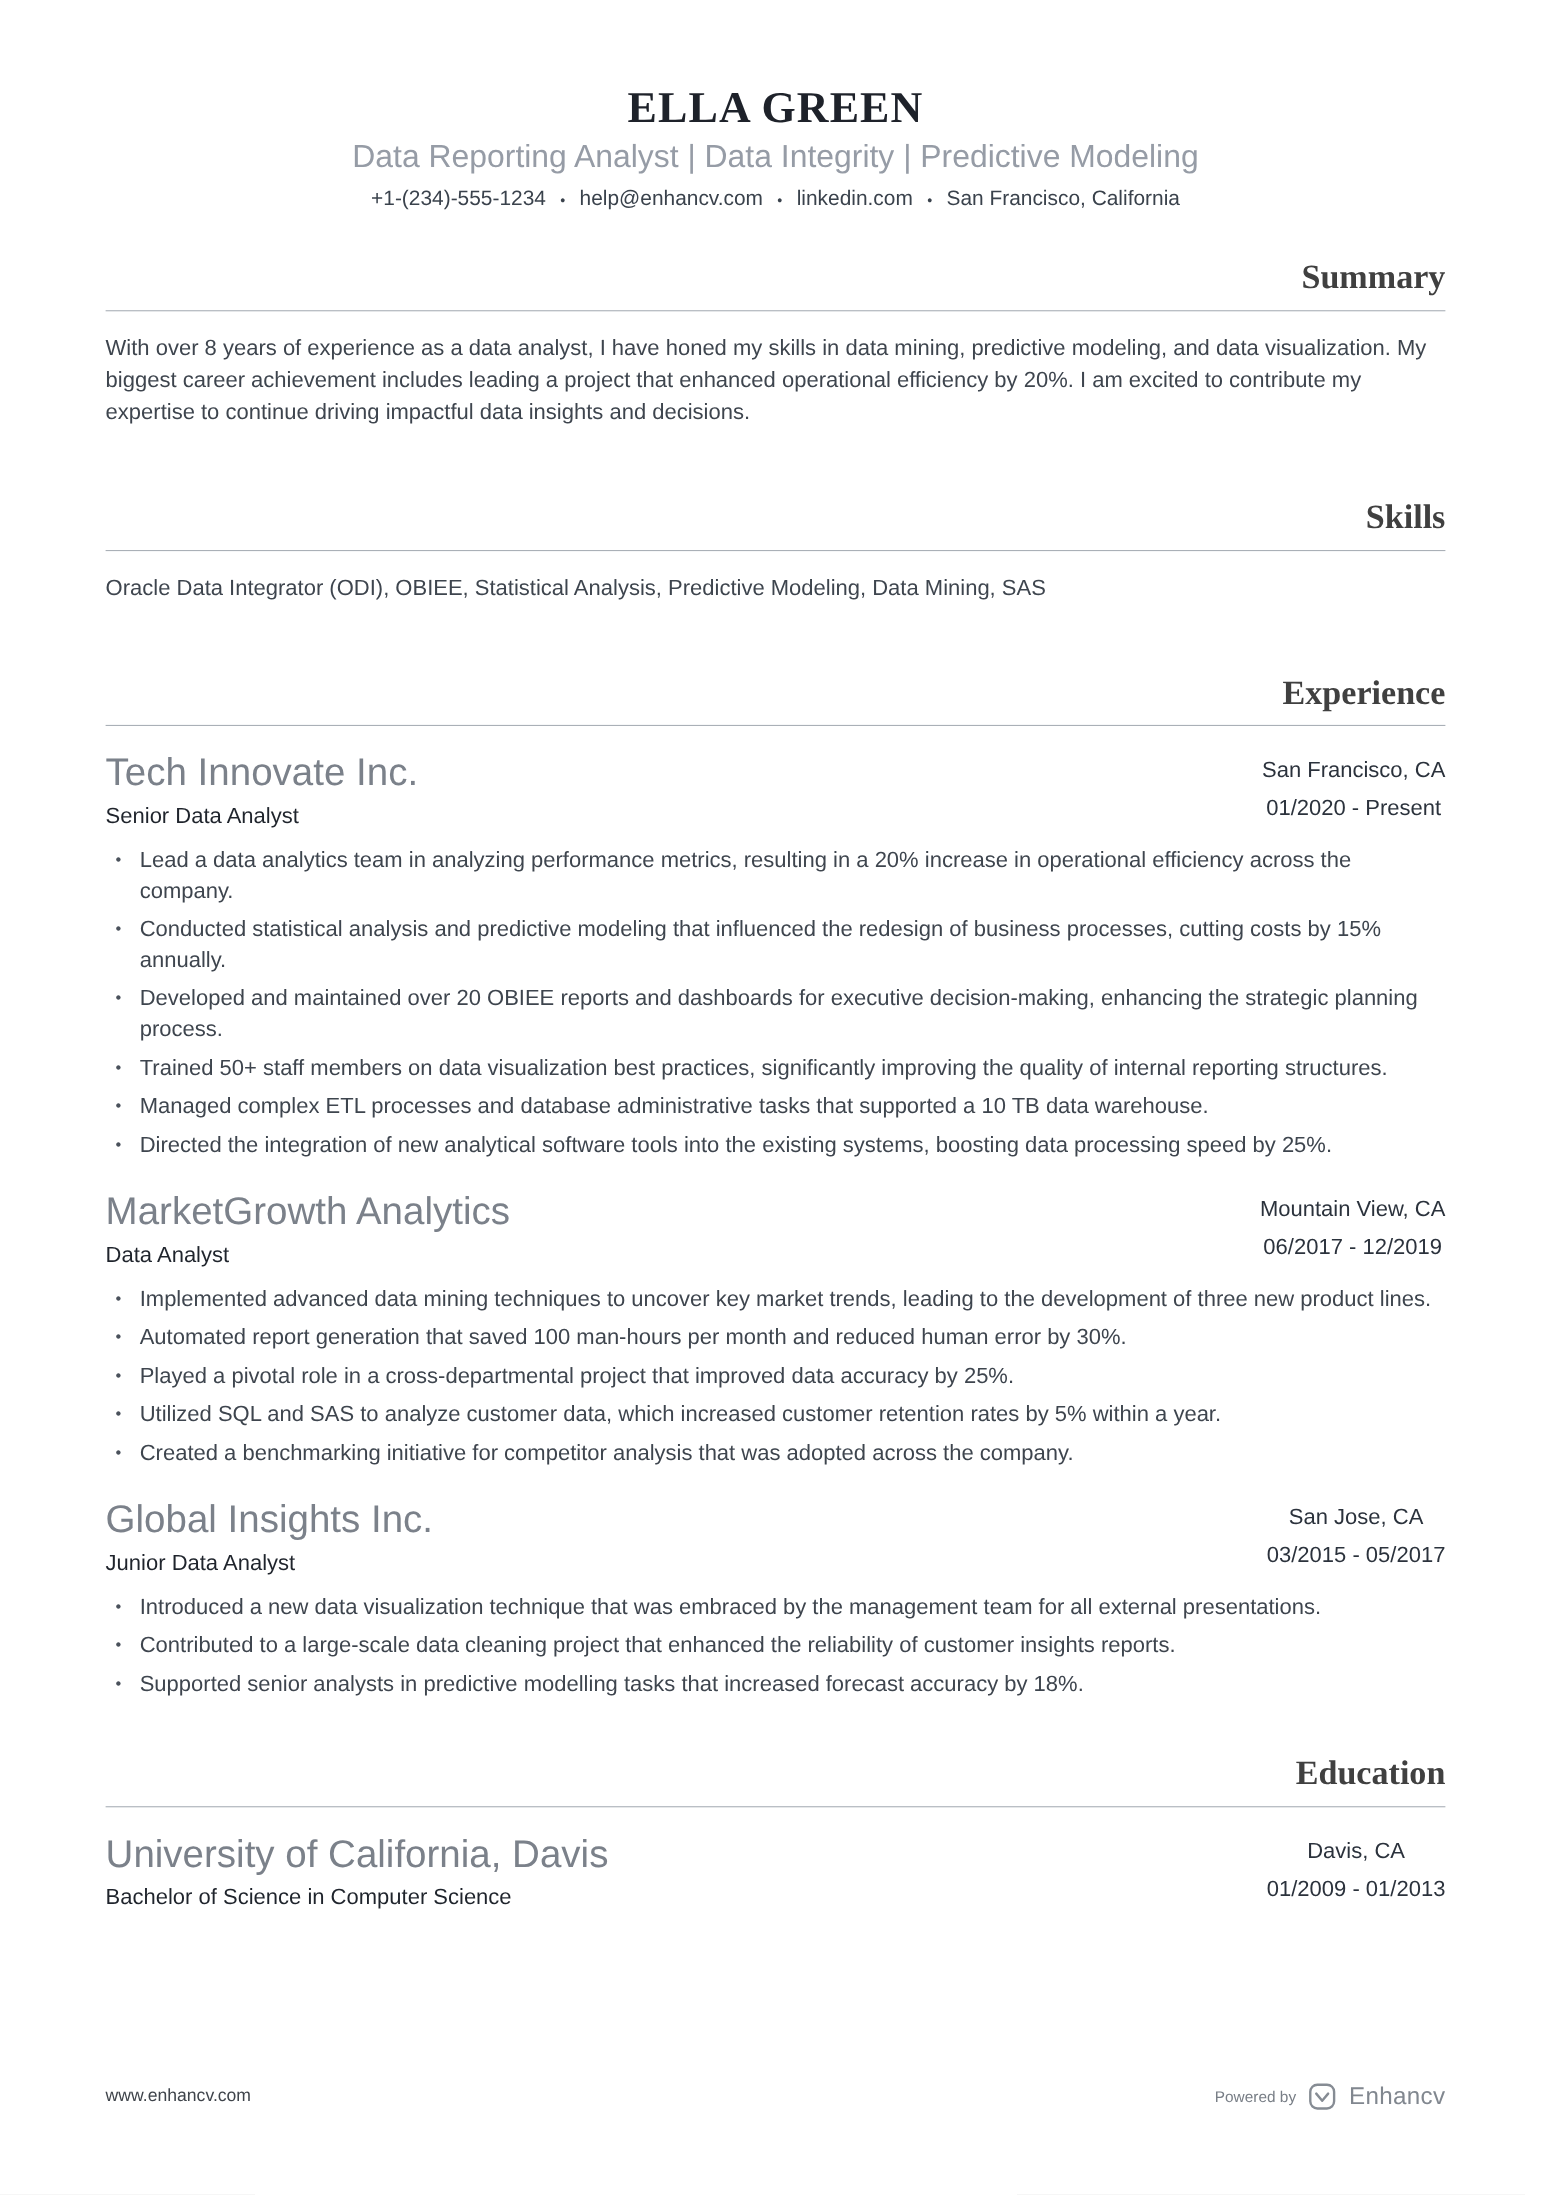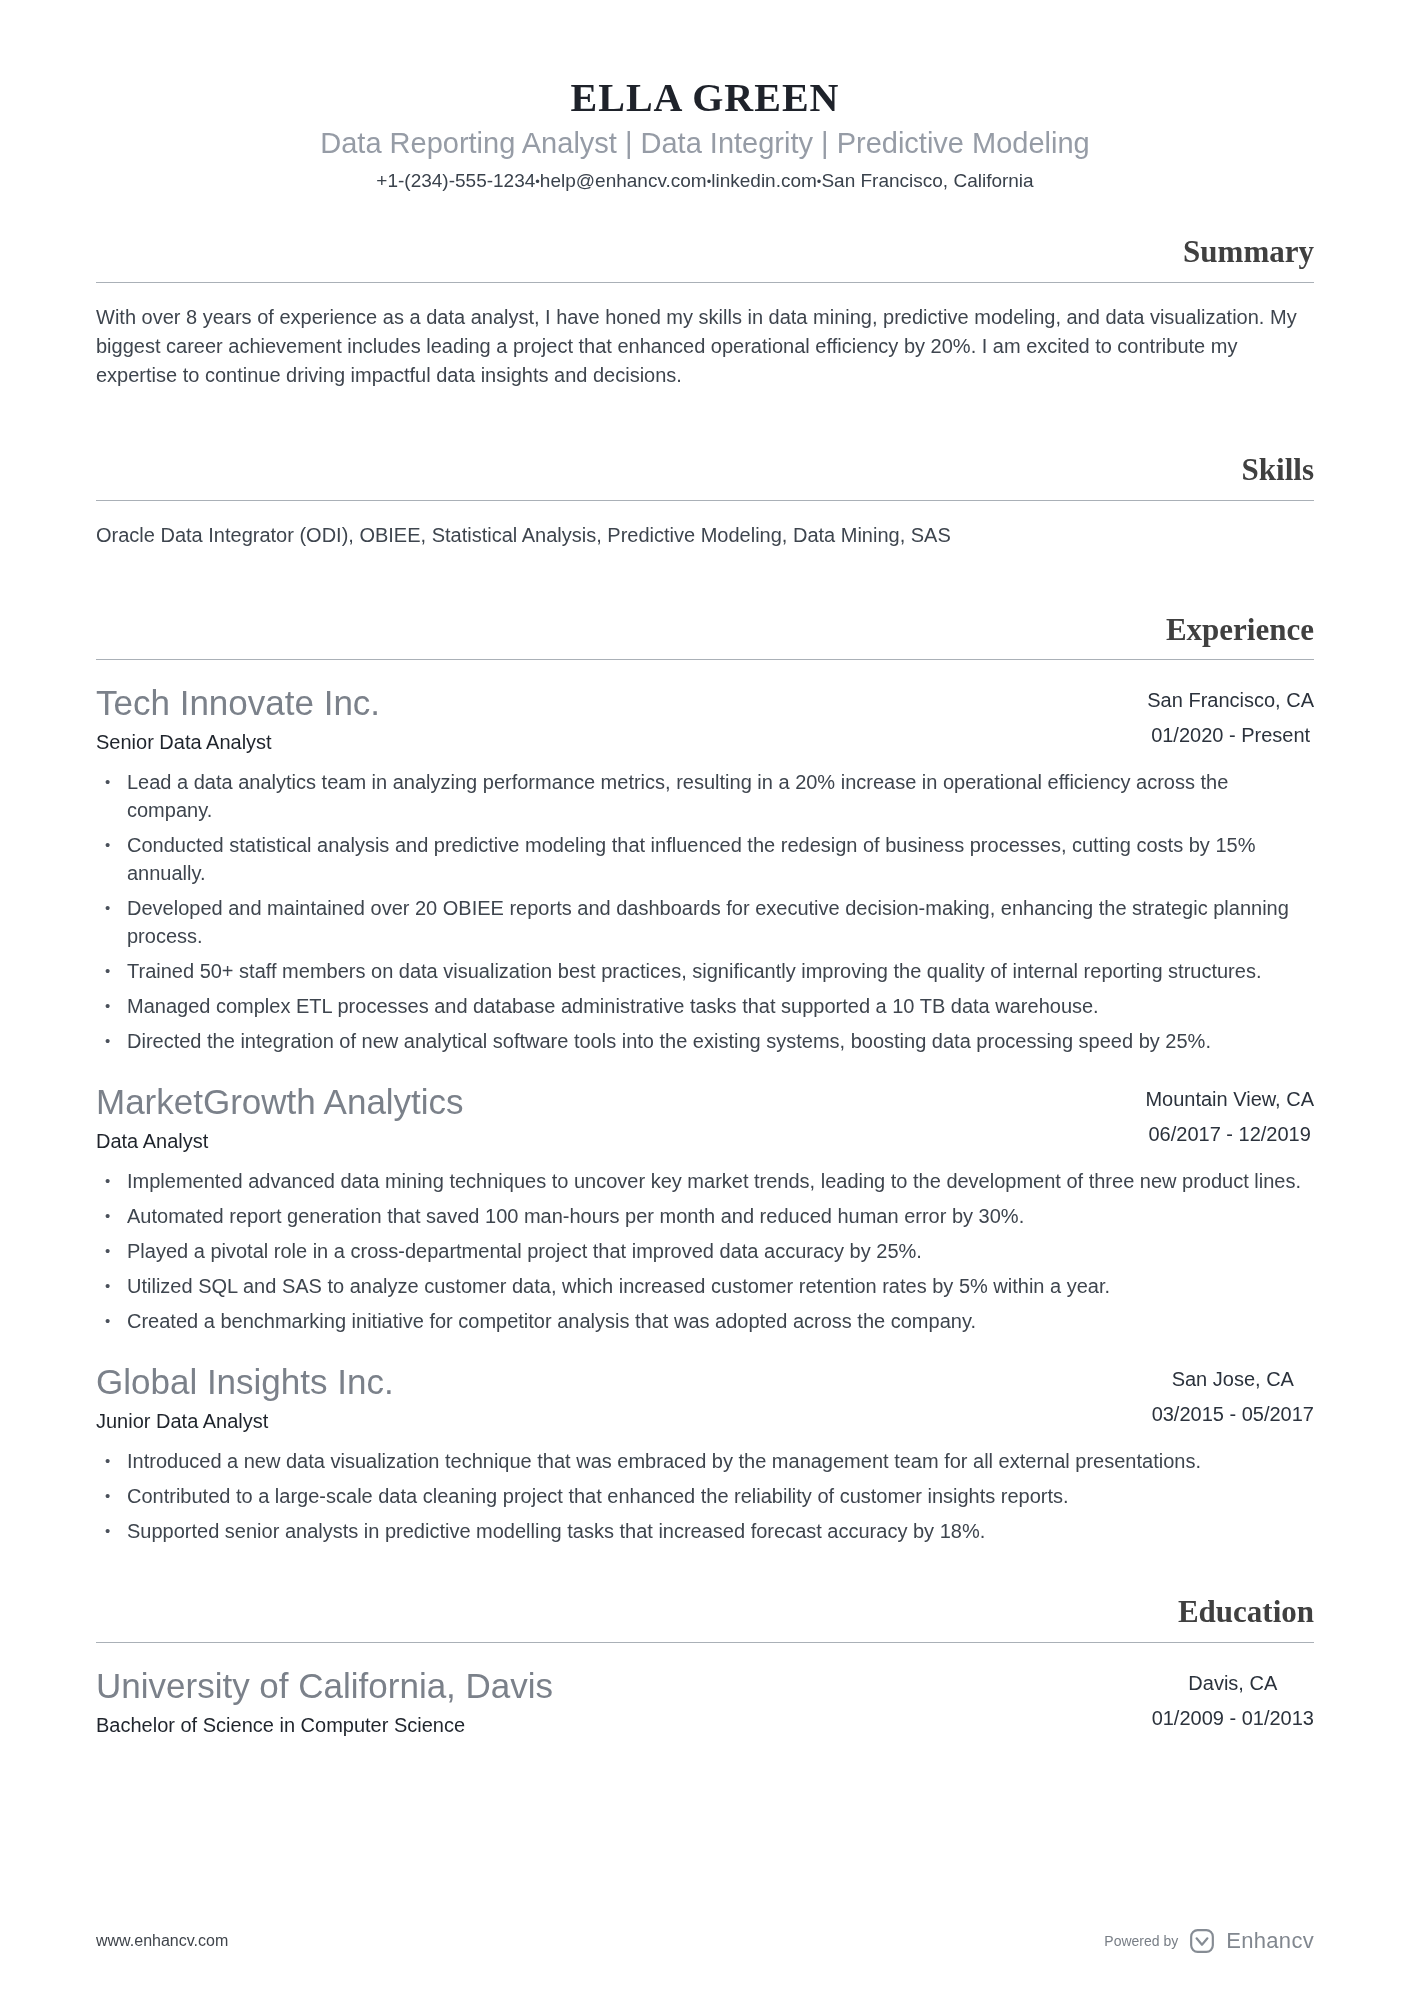--- a/index.html
+++ b/index.html
@@ -4,21 +4,21 @@
 <style>
   * { box-sizing: border-box; }
   html, body { margin: 0; padding: 0; background: #e8e8e8; }
   body { font-family: "Liberation Sans", sans-serif; }
 
   .page {
     width: 1410px;
     min-height: 1995px;
     margin: 0 auto;
     background: #ffffff;
-    padding: 76px 96px 41px 96px;
+    padding: 76px 96px 76px 96px;
     display: flex;
     flex-direction: column;
   }
 
   
   .resume-header { text-align: center; }
   .candidate-name {
     font-family: "Liberation Serif", serif;
     font-weight: 700;
     font-size: 40px;
@@ -32,20 +32,21 @@
     color: #969ca6;
     margin-top: 5px;
     line-height: 1.25;
     font-weight: 400;
   }
   .contact-row {
     margin-top: 9px;
     display: flex;
     justify-content: center;
     align-items: center;
+    gap: 13px;
     font-size: 19px;
     color: #3a424c;
   }
   .contact-sep { font-size: 13px; color: #3a424c; line-height: 1; }
 
   
   .section { margin-top: 42px; }
   .section-heading {
     font-family: "Liberation Serif", serif;
     font-weight: 700;

